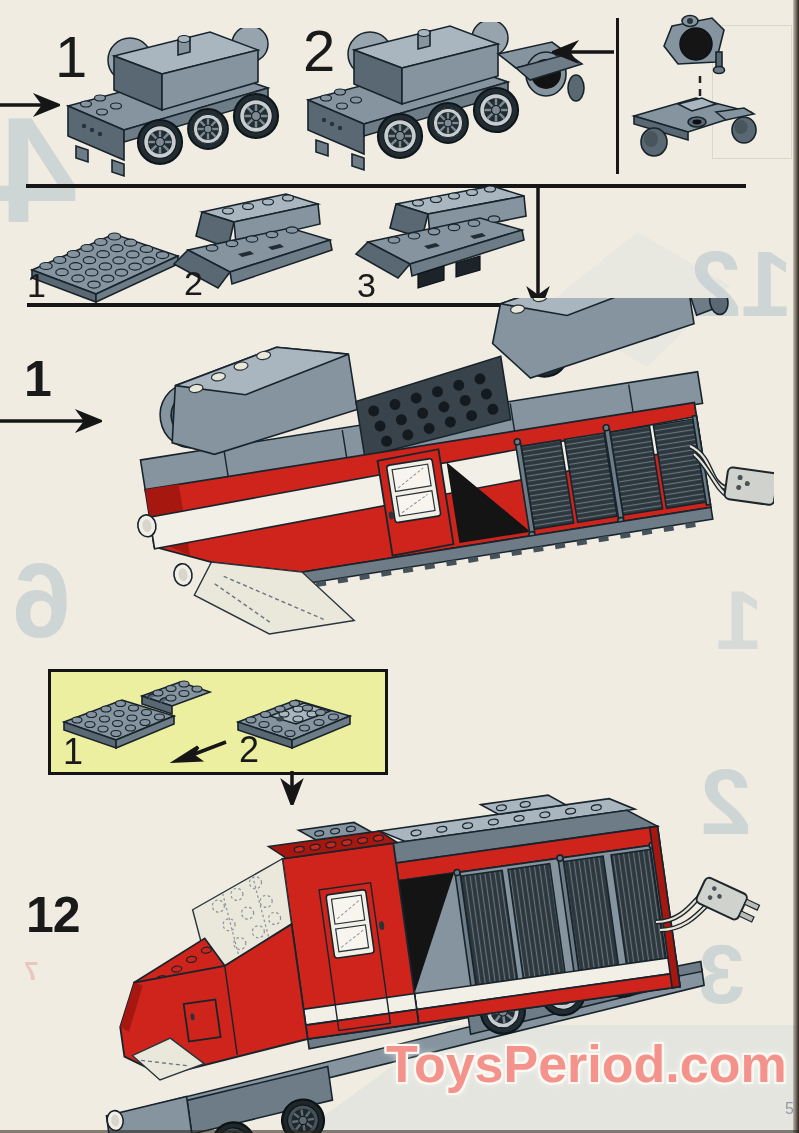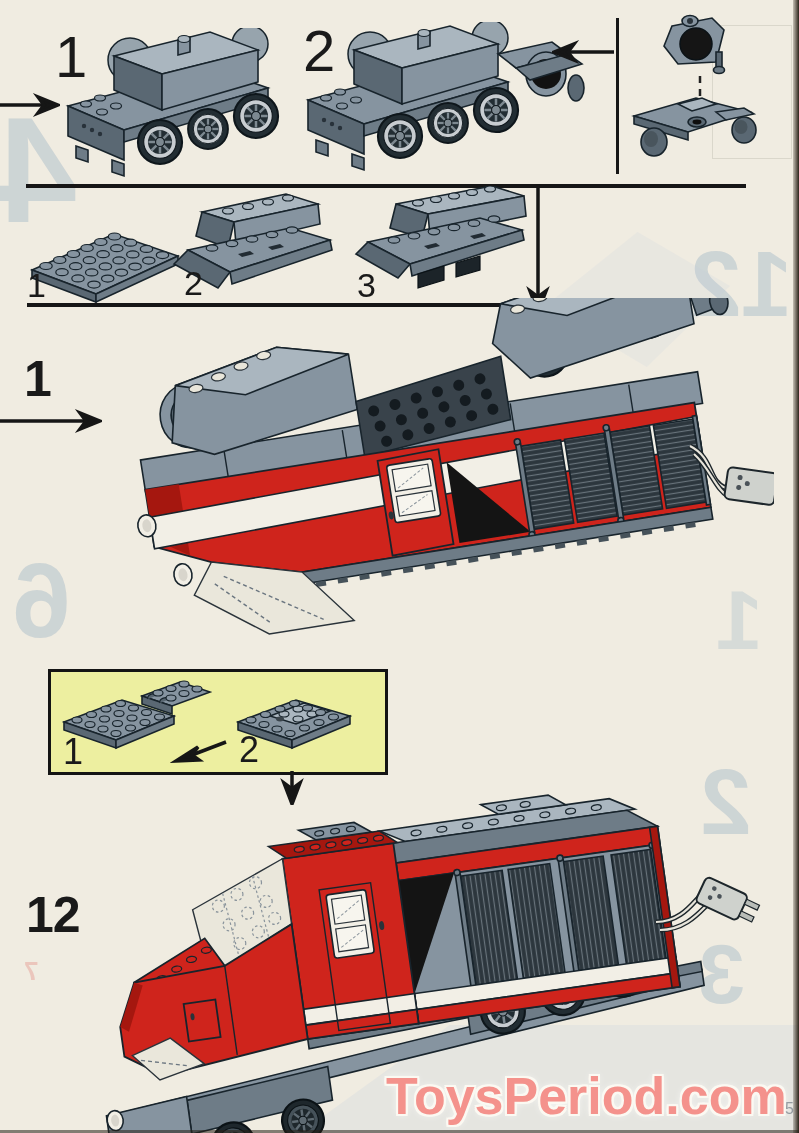--- a/index.html
+++ b/index.html
@@ -6,21 +6,21 @@
   body{font-family:"Liberation Sans", sans-serif; background:#555;}
   #page{position:relative;width:799px;height:1133px;background:#f0ece1;overflow:hidden;}
   .abs{position:absolute;}
   .num{position:absolute;color:#1a1a1a;line-height:1;font-family:"Liberation Sans",sans-serif;}
   .w400{font-weight:400;} .w700{font-weight:700;letter-spacing:-1px;}
   .rule{position:absolute;background:#161616;}
   .bleed{position:absolute;transform:scaleX(-1);color:rgba(125,160,185,0.30);font-weight:700;line-height:1;}
   .bleed-red{position:absolute;transform:scaleX(-1);color:rgba(225,130,120,0.35);font-weight:700;line-height:1;}
   .wash{position:absolute;background:rgba(190,205,222,0.22);}
   #callout-box{position:absolute;left:48px;top:669px;width:334px;height:100px;background:#edefa0;border:3px solid #141414;}
-  #watermark{position:absolute;left:386px;top:1070px;font-size:52px;font-weight:700;color:#f4928c;line-height:1;
+  #watermark{position:absolute;left:386px;top:1038px;font-size:52px;font-weight:700;color:#f4928c;line-height:1;
      text-shadow:2px 0 0 #fbf9f2,-2px 0 0 #fbf9f2,0 2px 0 #fbf9f2,0 -2px 0 #fbf9f2,2px 2px 0 #fbf9f2,-2px -2px 0 #fbf9f2,2px -2px 0 #fbf9f2,-2px 2px 0 #fbf9f2,0 0 9px rgba(255,255,255,.9);}
   #page-num{position:absolute;left:785px;top:1100px;font-size:16px;color:rgba(120,130,138,.75);}
   #right-edge{position:absolute;right:0;top:0;width:6px;height:1133px;background:linear-gradient(to right,rgba(70,58,45,.25),#2c2419);}
   #bottom-edge{position:absolute;left:0;bottom:0;width:799px;height:3px;background:rgba(40,32,24,.55);}
   
   .f-mid{fill:#8694a0;stroke:#18242c;stroke-width:1.6;}
   .f-dk{fill:#5a6873;stroke:#18242c;stroke-width:1.6;}
   .f-dk2{fill:#6e7c87;stroke:#18242c;stroke-width:1.6;}
   .f-lt{fill:#aab6bf;stroke:#18242c;stroke-width:1.6;}
   .f-red{fill:#cf241c;stroke:#18242c;stroke-width:1.8;}

